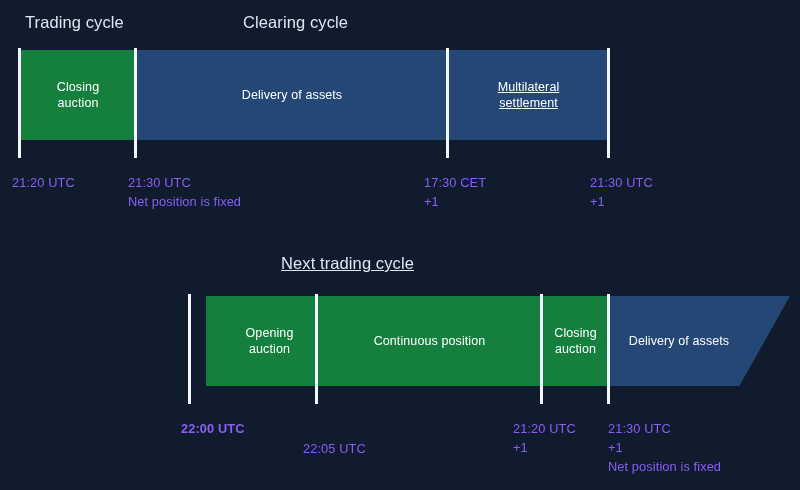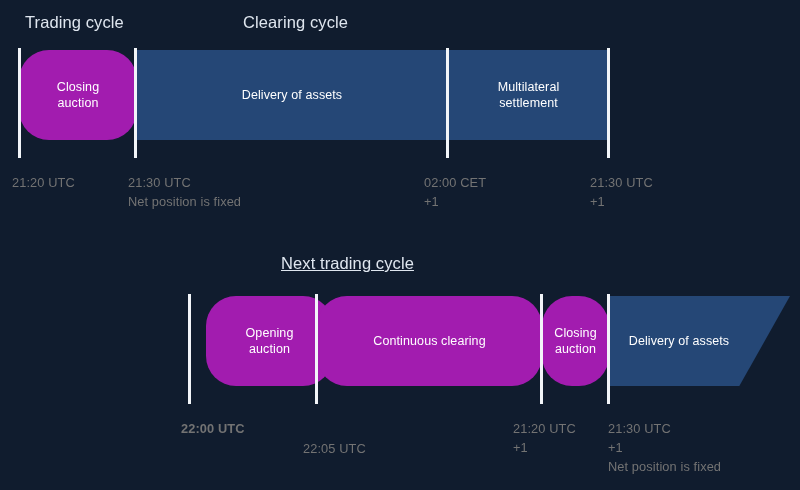--- a/index.html
+++ b/index.html
@@ -30,21 +30,21 @@
     display: flex;
     align-items: center;
     justify-content: center;
     text-align: center;
     font-size: 12.5px;
     line-height: 16px;
     color: #ffffff;
     white-space: pre-line;
     letter-spacing: 0.1px;
   }
-  .seg.light { background: #a21caf; border-radius: 30px; }
+  .seg.light { background: #15803d; }
   .seg.dark  { background: #254776; }
   .seg.slant {
     background: transparent;
   }
   .seg.slant .slant-fill {
     position: absolute;
     inset: 0;
     background: #254776;
     clip-path: polygon(0 0, 100% 0, 72% 100%, 0 100%);
     z-index: 0;
@@ -56,60 +56,60 @@
   .tick {
     position: absolute;
     width: 2.6px;
     background: #f2f5f9;
     z-index: 3;
   }
   .tick-label {
     position: absolute;
     font-size: 12.8px;
     line-height: 19px;
-    color: #737373;
+    color: #8b5cf6;
     white-space: pre-line;
     letter-spacing: 0.1px;
   }
 </style>
 </head>
 <body>
 
 <div id="stage">
 
   <div class="cycle-title" style="left:243px; top:12px;">Clearing cycle</div>
   <div class="cycle-title" style="left:25px; top:12px;">Trading cycle</div>
 
   <div class="seg light" style="left:19px; top:50px; width:118px; height:90px;">Closing
 auction</div>
   <div class="seg dark" style="left:137px; top:50px; width:310px; height:90px;">Delivery of assets</div>
-  <div class="seg dark" style="left:447px; top:50px; width:163px; height:90px;">Multilateral
+  <div class="seg dark" style="left:447px; top:50px; width:163px; height:90px;text-decoration:underline;">Multilateral
 settlement</div>
 
   <div class="tick" style="left:18px; top:48px; height:110px;"></div>
   <div class="tick" style="left:134px; top:48px; height:110px;"></div>
   <div class="tick" style="left:446px; top:48px; height:110px;"></div>
   <div class="tick" style="left:607px; top:48px; height:110px;"></div>
 
   <div class="tick-label" style="left:12px; top:173px;">21:20 UTC</div>
 
   <div class="tick-label" style="left:128px; top:173px;">21:30 UTC</div>
   <div class="tick-label" style="left:128px; top:192px;">Net position is fixed</div>
 
-  <div class="tick-label" style="left:424px; top:173px;">02:00 CET</div>
+  <div class="tick-label" style="left:424px; top:173px;">17:30 CET</div>
   <div class="tick-label" style="left:424px; top:192px;">+1</div>
 
   <div class="tick-label" style="left:590px; top:173px;">21:30 UTC</div>
   <div class="tick-label" style="left:590px; top:192px;">+1</div>
 
   <div class="cycle-title" style="left:281px; top:253px;text-decoration:underline;">Next trading cycle</div>
 
   <div class="seg light" style="left:206px; top:296px; width:127px; height:90px;">Opening
 auction</div>
-  <div class="seg light" style="left:317px; top:296px; width:225px; height:90px;">Continuous clearing</div>
+  <div class="seg light" style="left:317px; top:296px; width:225px; height:90px;">Continuous position</div>
   <div class="seg light" style="left:542px; top:296px; width:67px; height:90px;">Closing
 auction</div>
   <div class="seg slant" style="left:609px; top:296px; width:181px; height:90px;">
     <span class="slant-fill"></span>
     <span class="slant-label" style="position:absolute; left:0; top:0; width:140px; height:90px; display:flex; align-items:center; justify-content:center;">Delivery of assets</span>
   </div>
 
   <div class="tick" style="left:188px; top:294px; height:110px;"></div>
   <div class="tick" style="left:315px; top:294px; height:110px;"></div>
   <div class="tick" style="left:540px; top:294px; height:110px;"></div>

